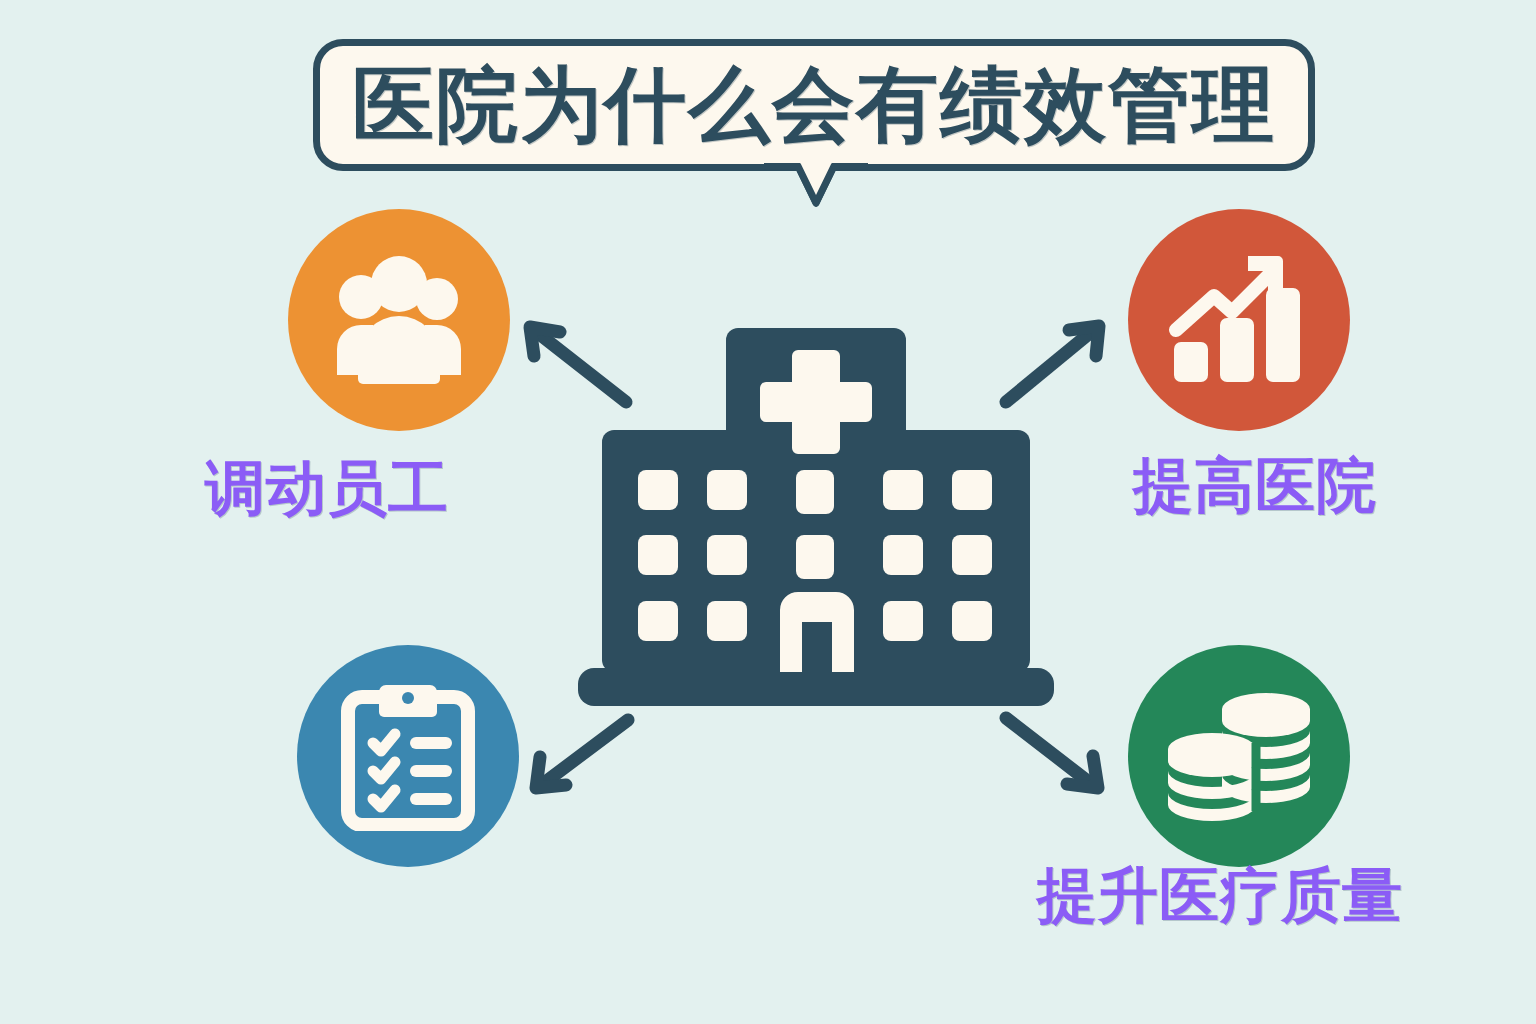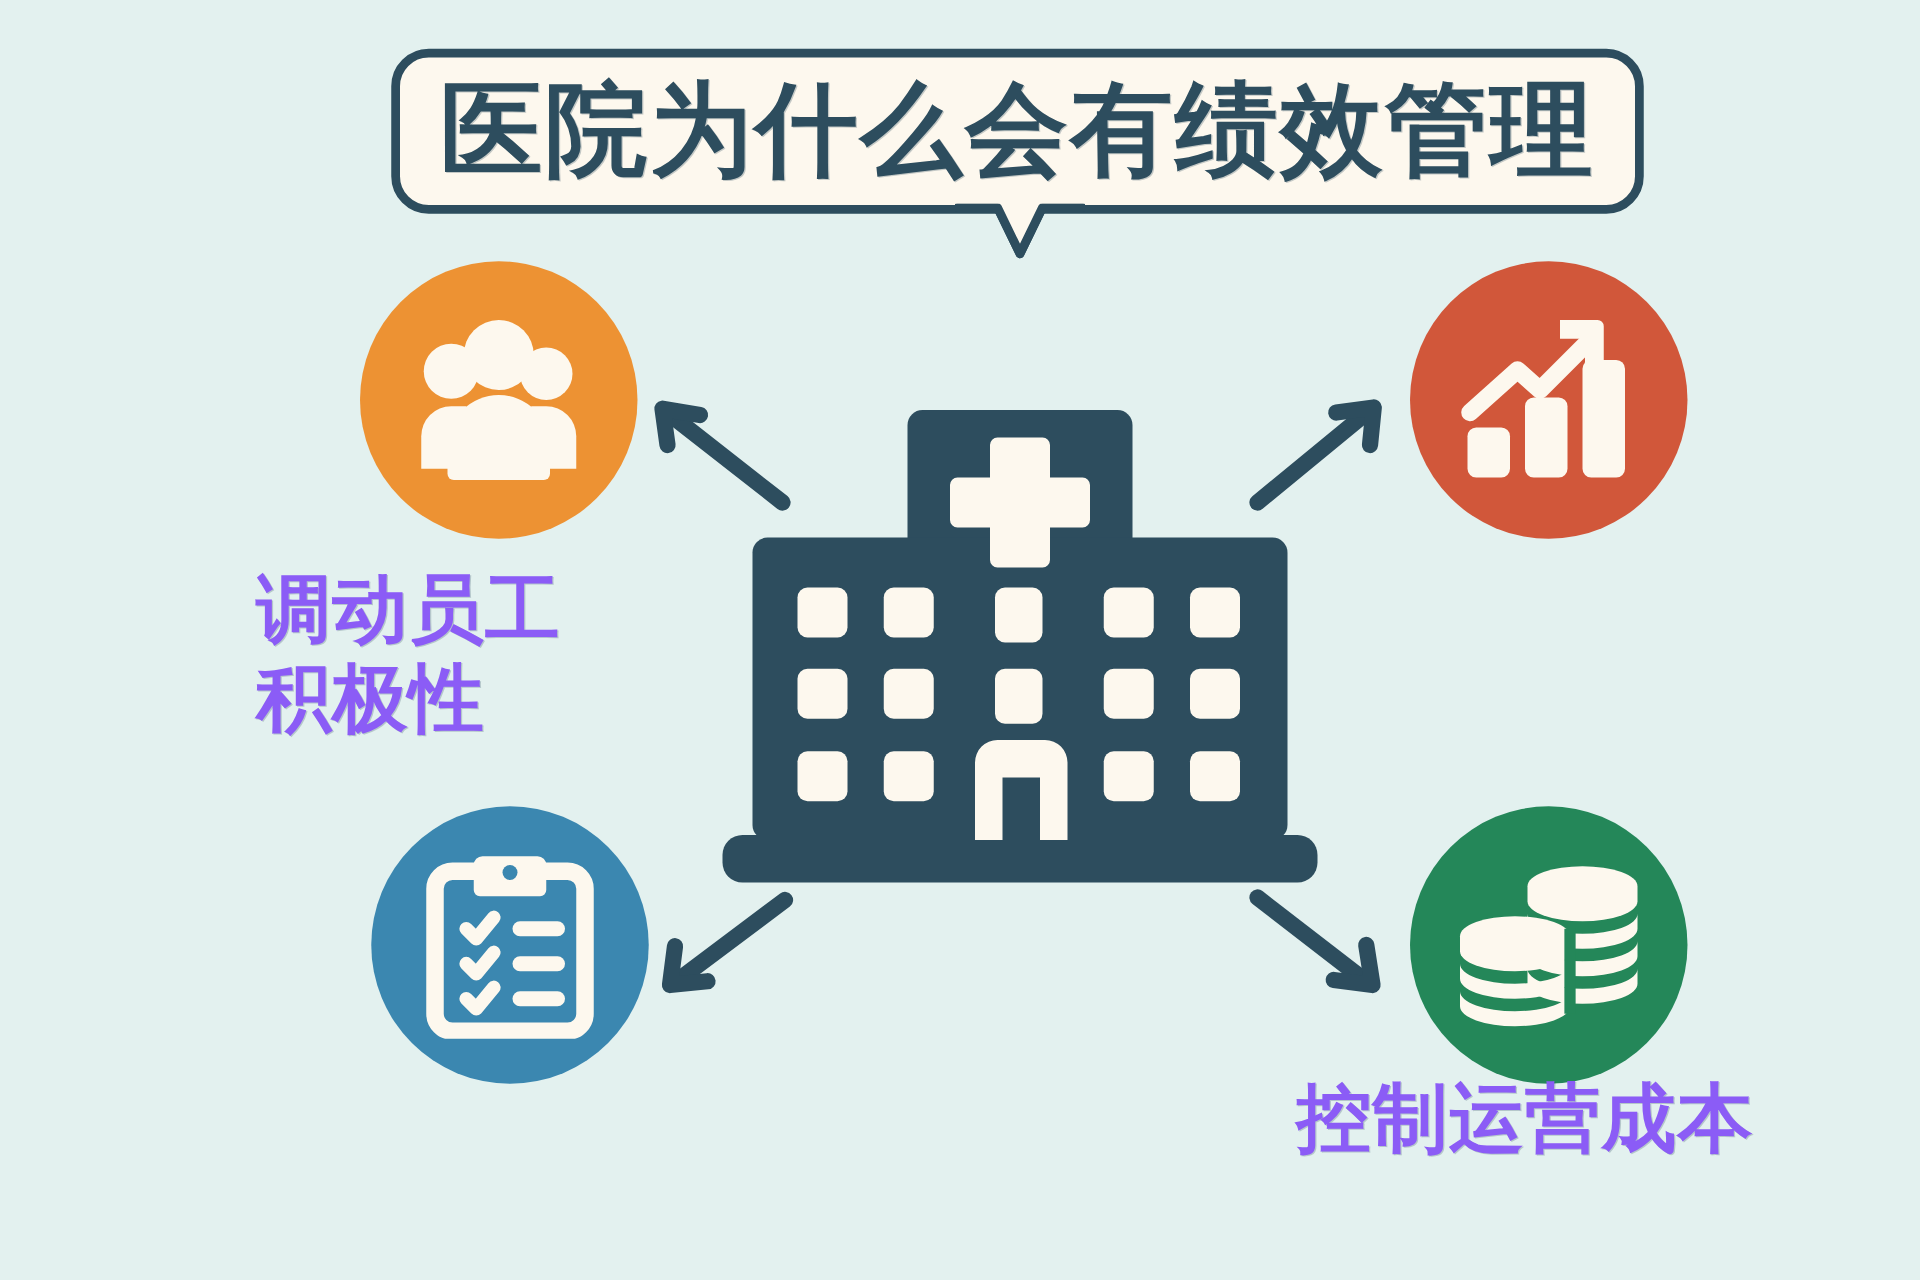--- a/index.html
+++ b/index.html
@@ -153,38 +153,38 @@
         <circle cx="108" cy="44" r="21"></circle>
         <path d="M96 120 v-50 h12 a24 24 0 0 1 24 24 v26 z"></path>
 
         <circle cx="70" cy="29" r="28"></circle>
         <path d="M29 124 v-22 a41 41 0 0 1 82 0 v22 a5 5 0 0 1 -5 5 h-72 a5 5 0 0 1 -5 -5 z"></path>
       </g>
     </svg>
   </div>
   <div class="label lbl-people">
     <span class="line">调动员工</span>
-    <span class="line">积极性</span>
   </div>
 
   <div class="circle c-growth">
     <svg width="150" height="140" viewBox="0 0 150 140" xmlns="http://www.w3.org/2000/svg">
       <g fill="#fdf8ee">
 
         <rect x="10" y="92" width="34" height="40" rx="7"></rect>
         <rect x="56" y="68" width="34" height="64" rx="7"></rect>
         <rect x="102" y="38" width="34" height="94" rx="7"></rect>
       </g>
 
       <polyline points="12,80 50,46 68,62 110,20" fill="none" stroke="#fdf8ee" stroke-width="14" stroke-linecap="round" stroke-linejoin="round"></polyline>
 
       <path d="M84 6 h30 a5 5 0 0 1 5 5 v30 h-15 v-20 h-20 z" fill="#fdf8ee"></path>
     </svg>
   </div>
   <div class="label lbl-growth">
+    <span class="line">提高医院</span>
   </div>
 
   <div class="circle c-quality">
     <svg width="136" height="150" viewBox="0 0 136 150" xmlns="http://www.w3.org/2000/svg">
 
       <rect x="8" y="16" width="120" height="128" rx="14" fill="none" stroke="#fdf8ee" stroke-width="14"></rect>
 
       <path d="M46 4 h44 a7 7 0 0 1 7 7 v20 a5 5 0 0 1 -5 5 h-48 a5 5 0 0 1 -5 -5 v-20 a7 7 0 0 1 7 -7 z" fill="#fdf8ee"></path>
       <circle cx="68" cy="17" r="6" fill="#3b87b0"></circle>
 
@@ -213,16 +213,16 @@
 
         <path d="M4 62 a44 16 0 0 1 88 0 v12 a44 16 0 0 1 -88 0 z"></path>
         <path d="M4 84 a44 16 0 0 0 88 0 v12 a44 16 0 0 1 -88 0 z"></path>
         <path d="M4 106 a44 16 0 0 0 88 0 v12 a44 16 0 0 1 -88 0 z"></path>
       </g>
 
       <path d="M92 56 v68" fill="none" stroke="#248759" stroke-width="9"></path>
     </svg>
   </div>
   <div class="label lbl-cost">
-    <span class="line">控制运营成本</span>
+    <span class="line">提升医疗质量</span>
   </div>
 
 </div>
 
 </body></html>

